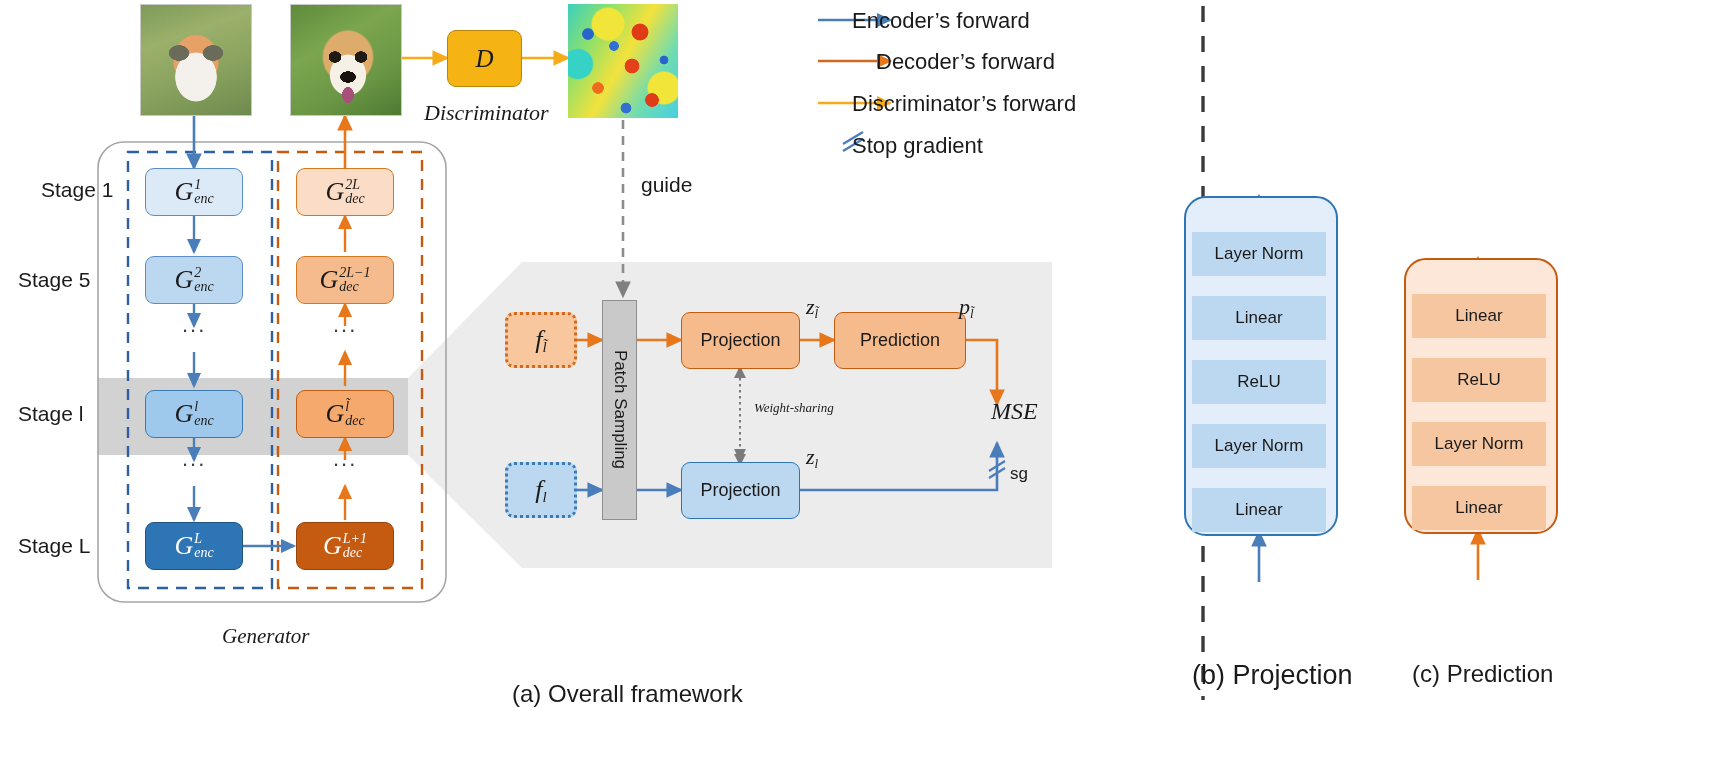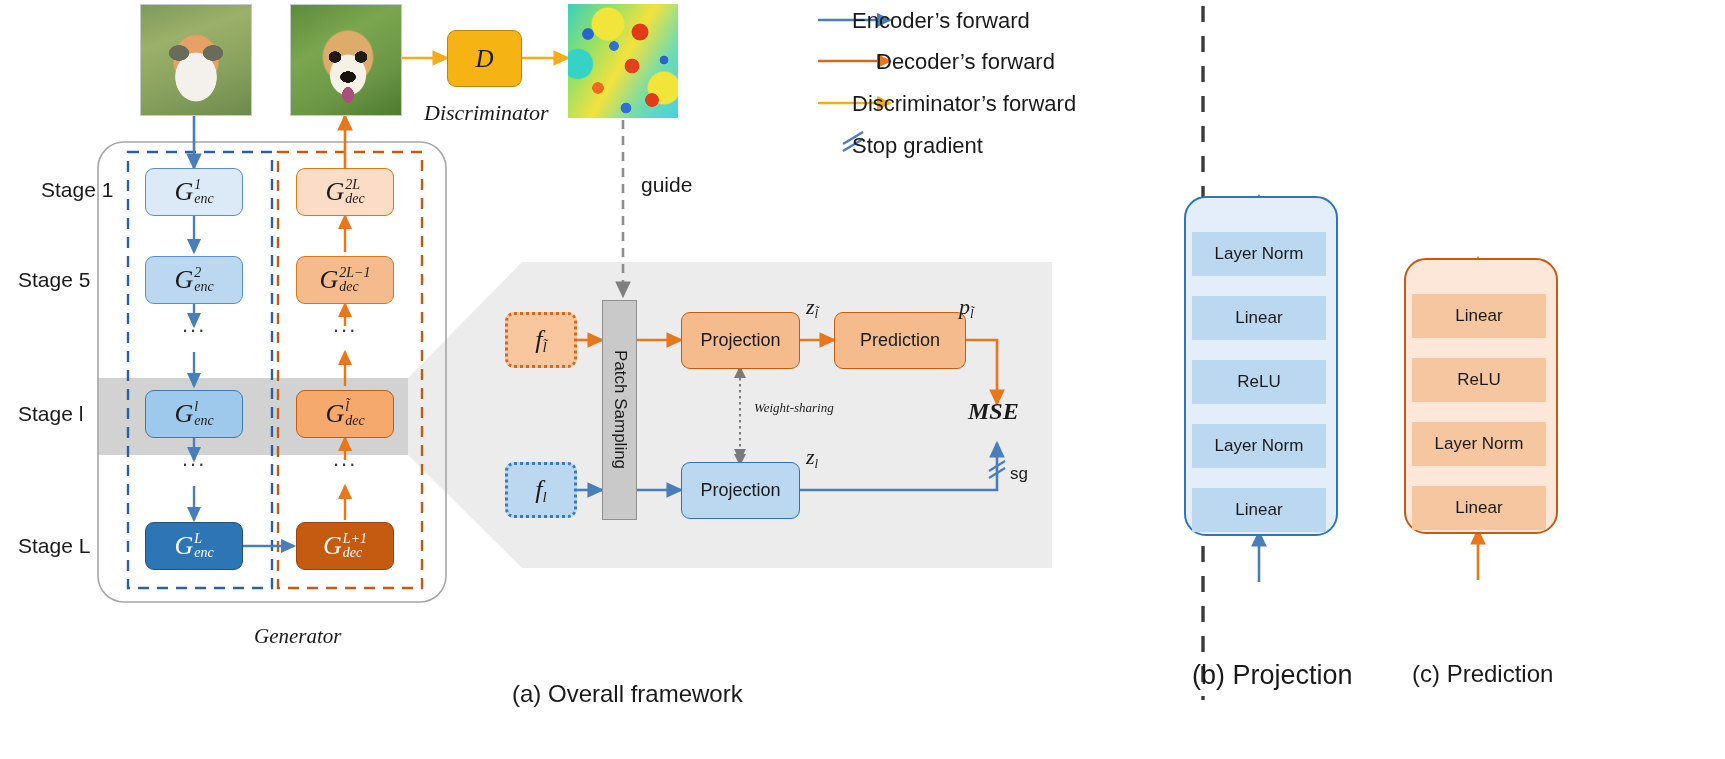--- a/index.html
+++ b/index.html
@@ -246,21 +246,21 @@
     <span class="base">G</span>
     <span class="ss">
         <span class="t">L+1</span>
         <span class="b">dec</span>
       </span>
   </span>
 </div>
 <div class="dots" style="left:333px;top:312px;">...</div>
 <div class="dots" style="left:333px;top:446px;">...</div>
 
-<div class="label" style="left:222px;top:624px;font-family:'Liberation Serif',serif;font-style:italic;font-size:21px;margin-left:32px;">Generator</div>
+<div class="label" style="left:222px;top:624px;font-family:'Liberation Serif',serif;font-style:italic;font-size:21px;">Generator</div>
 
 <div class="label" style="left:852px;top:8px;font-size:22px;">Encoder’s forward</div>
 <div class="label" style="left:852px;top:49px;font-size:22px;margin-left:24px;">Decoder’s forward</div>
 <div class="label" style="left:852px;top:91px;font-size:22px;">Discriminator’s forward</div>
 <div class="label" style="left:852px;top:133px;font-size:22px;">Stop gradient</div>
 
 <div class="node" style="left:505px;top:312px;width:72px;height:56px;background:#f8c79e;border:3px dotted #d2691e;border-radius:9px;">
   <span class="fsym">
     <span class="base">f</span>
       <span class="b">l̃</span>
@@ -304,21 +304,21 @@
     </span>
 </div>
 <div class="label" style="left:806px;top:446px;">
   <span class="fsym">
       <span class="base" style="font-size:22px;">z</span>
       <span class="b" style="font-size:13px;">l</span>
     </span>
 </div>
 
 <div class="label" style="left:754px;top:400px;font-family:'Liberation Serif',serif;font-style:italic;font-size:13px;">Weight-sharing</div>
-<div class="label" style="left:968px;top:398px;font-family:'Liberation Serif',serif;font-style:italic;font-size:24px;font-weight:bold;">MSE</div>
+<div class="label" style="left:991px;top:398px;font-family:'Liberation Serif',serif;font-style:italic;font-size:24px;">MSE</div>
 <div class="label" style="left:1010px;top:464px;font-size:17px;">sg</div>
 
 <div style="position:absolute;left:1184px;top:196px;width:150px;height:336px;background:#e3eefa;
             border:2px solid #2e75b6;border-radius:22px;"></div>
 <div class="node" style="left:1192px;top:232px;width:134px;height:44px;background:#bcd8f0;border-radius:0;font-style:normal;">
   <span style="font-family:'Liberation Sans',sans-serif;font-size:17px;">Layer Norm</span>
 </div>
 <div class="node" style="left:1192px;top:296px;width:134px;height:44px;background:#bcd8f0;border-radius:0;font-style:normal;">
   <span style="font-family:'Liberation Sans',sans-serif;font-size:17px;">Linear</span>
 </div>

